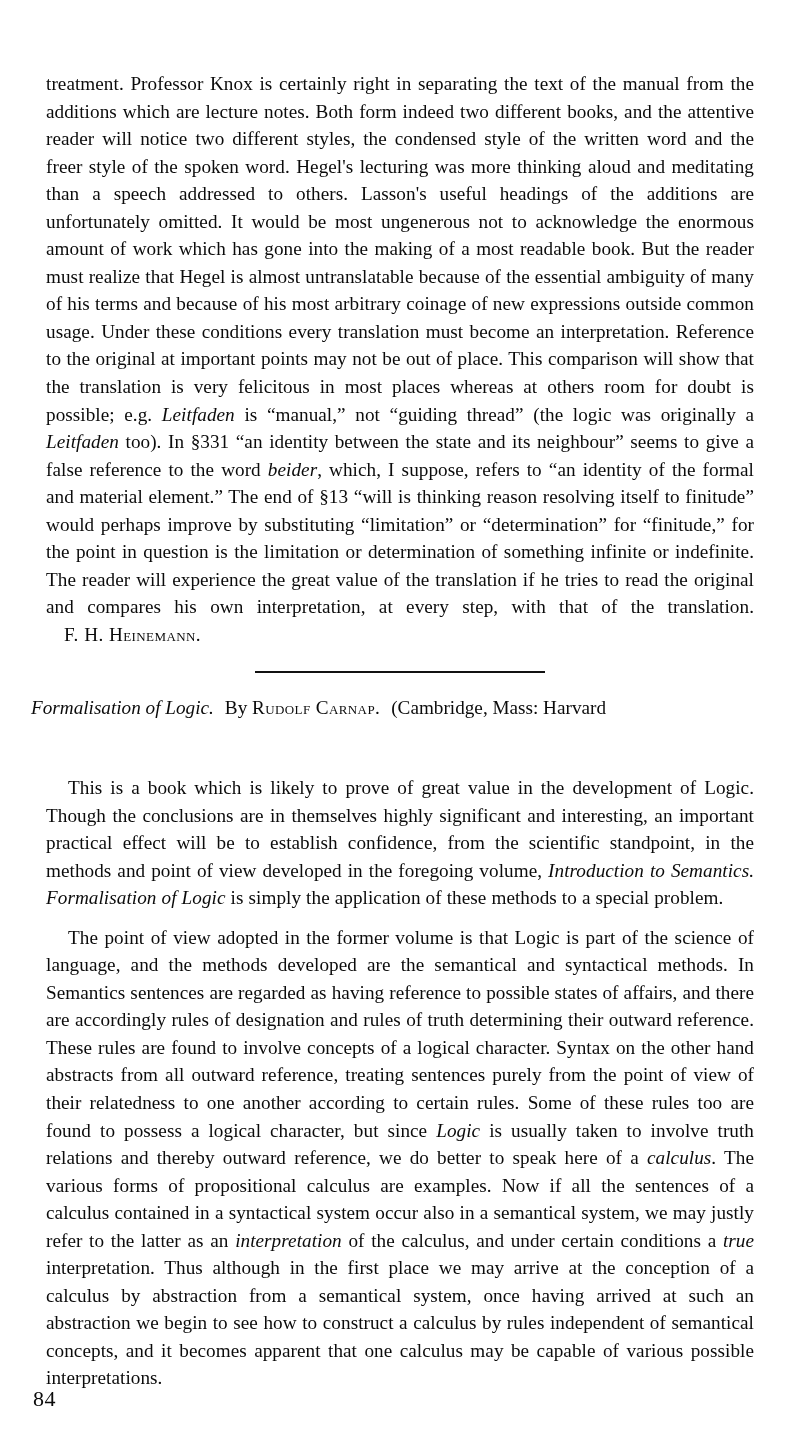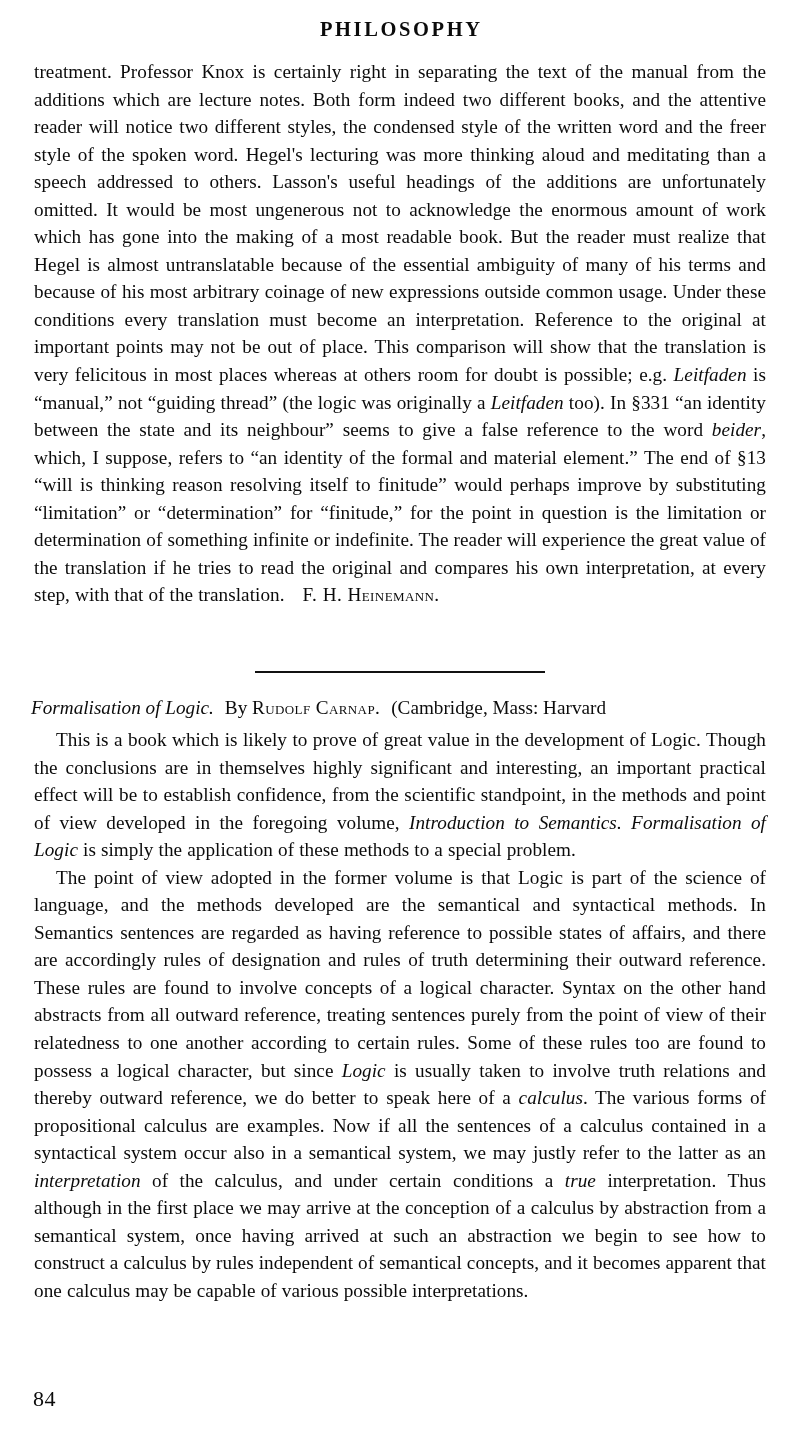--- a/index.html
+++ b/index.html
@@ -33,21 +33,21 @@
     text-indent: 2.6px;
   }
   .column {
     position: absolute;
     left: 34px;
     right: 34px;
     top: 58px;
     width: 732px;
   }
   p.body {
-    margin: 0;
+    margin: 12px;
     font-size: 19.2px;
     line-height: 27.55px;
     text-align: justify;
     text-justify: inter-word;
     -webkit-hyphens: none;
     hyphens: none;
     letter-spacing: 0.05px;
     word-spacing: 0.2px;
   }
   p.body.indent {
@@ -98,42 +98,41 @@
     text-align: center;
     padding-left: 8px;
   }
   .gap-sm { display: inline-block; width: 7px; }
   .gap-md { display: inline-block; width: 11px; }
 
   .review-body {
     position: absolute;
     left: 34px;
     width: 732px;
-    top: 726px;
+    top: 762px;
   }
   .review-body p.body + p.body {
     margin-top: 0;
   }
 
   .folio {
     position: absolute;
     left: 33px;
     top: 1352px;
     font-size: 22px;
     line-height: 1;
     letter-spacing: 0.5px;
     margin-top: 36px;
   }
 </style>
 </head>
 <body>
 
 <div class="page">
 
-  <h1 class="running-head">PHILOSOPHY</h1>
 
   <div class="column">
     <p class="body noindent"><span>treatment. Professor Knox is certainly right in separating the text of the manual from the additions which are lecture notes. Both form indeed two different books, and the attentive reader will notice two different styles, the condensed style of the written word and the freer style of the spoken word. Hegel's lecturing was more thinking aloud and meditating than a speech addressed to others. Lasson's useful headings of the additions are unfortunately omitted. It would be most ungenerous not to acknowledge the enormous amount of work which has gone into the making of a most readable book. But the reader must realize that Hegel is almost untranslatable because of the essential ambiguity of many of his terms and because of his most arbitrary coinage of new expressions outside common usage. Under these conditions every translation must become an interpretation. Reference to the original at important points may not be out of place. This comparison will show that the translation is very felicitous in most places whereas at others room for doubt is possible; e.g. </span><i>Leitfaden</i><span> is “manual,” not “guiding thread” (the logic was originally a </span><i>Leitfaden</i><span> too). In §331 “an identity between the state and its neighbour” seems to give a false reference to the word </span><i>beider</i><span>, which, I suppose, refers to “an identity of the formal and material element.” The end of §13 “will is thinking reason resolving itself to finitude” would perhaps improve by substituting “limitation” or “determination” for “finitude,” for the point in question is the limitation or determination of something infinite or indefinite. The reader will experience the great value of the translation if he tries to read the original and compares his own interpretation, at every step, with that of the translation.</span><span class="sig"><span class="gap-md"></span><span class="gap-sm"></span><span class="sc">F. H. Heinemann.</span></span></p>
   </div>
 
   <div class="rule-wrap">
     <span class="rule"></span>
   </div>
 
   <div class="review">

